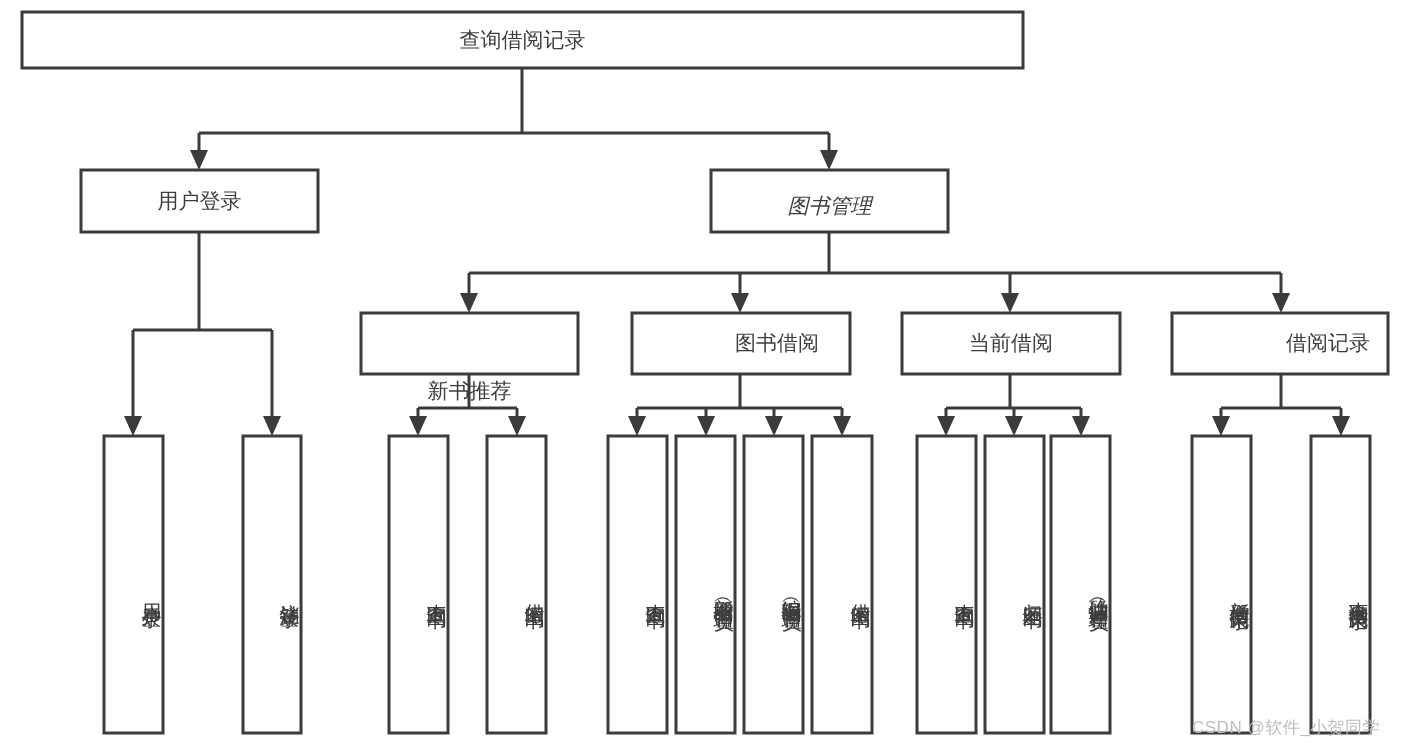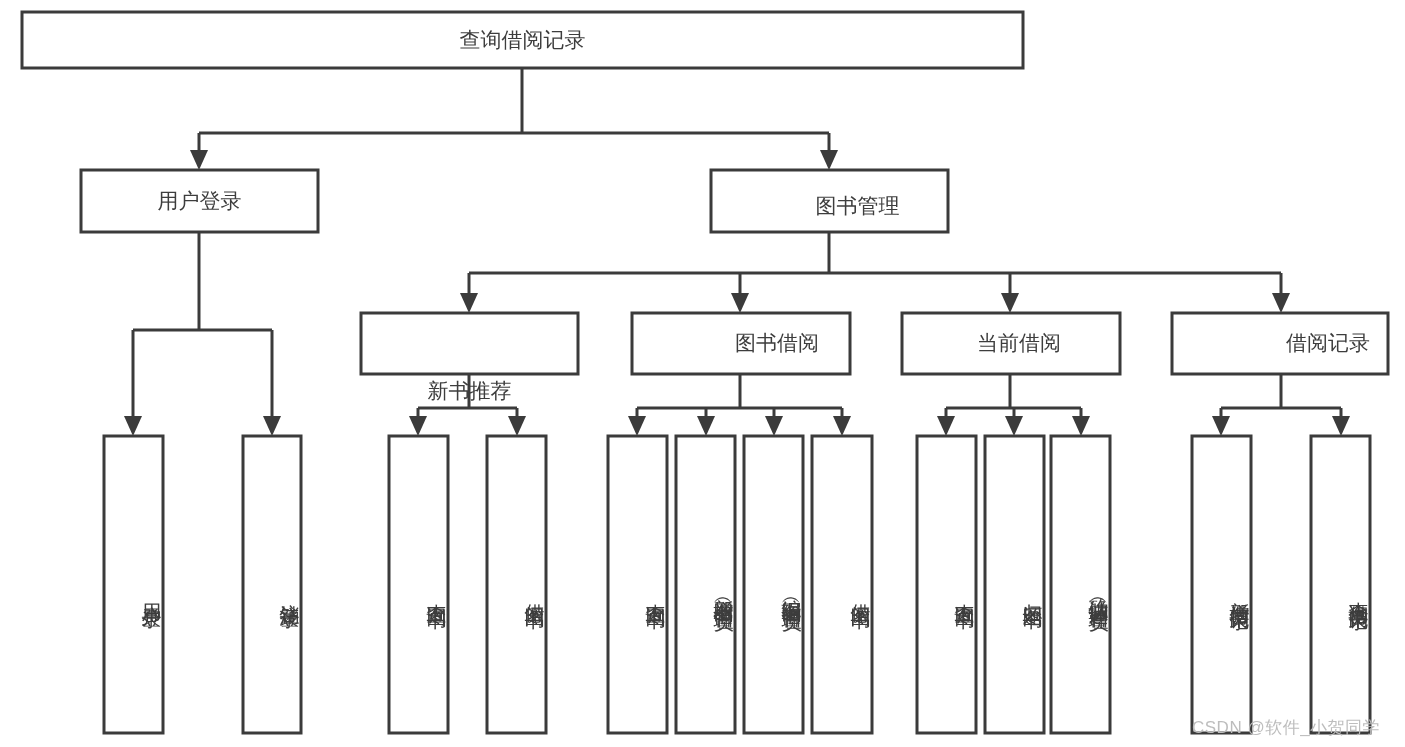--- a/index.html
+++ b/index.html
@@ -150,25 +150,25 @@
     <rect class="node-box" x="917" y="436" width="59" height="297"></rect>
     <rect class="node-box" x="985" y="436" width="59" height="297"></rect>
     <rect class="node-box" x="1051" y="436" width="59" height="297"></rect>
     <rect class="node-box" x="1192" y="436" width="59" height="297"></rect>
     <rect class="node-box" x="1311" y="436" width="59" height="297"></rect>
   </svg>
 
   <div class="node-label horiz" style="left: 22px; top: 12px; width: 1001px; height: 56px;">查询借阅记录</div>
 
   <div class="node-label horiz" style="left: 81px; top: 170px; width: 237px; height: 62px;">用户登录</div>
-  <div class="node-label horiz" style="left: 739px; top: 170px; width: 237px; height: 72px;">图书管理</div>
+  <div class="node-label horiz" style="left: 711px; top: 170px; width: 237px; height: 72px; font-style: italic;">图书管理</div>
 
   <div class="node-label horiz" style="left: 361px; top: 313px; width: 217px; height: 61px; margin-top: 48px;">新书推荐</div>
   <div class="node-label horiz" style="left: 668px; top: 313px; width: 218px; height: 61px;">图书借阅</div>
-  <div class="node-label horiz" style="left: 902px; top: 313px; width: 218px; height: 61px; margin-left: 8px;">当前借阅</div>
+  <div class="node-label horiz" style="left: 902px; top: 313px; width: 218px; height: 61px;">当前借阅</div>
   <div class="node-label horiz" style="left: 1212px; top: 313px; width: 216px; height: 61px; padding-left: 8px;">借阅记录</div>
 
   <div class="node-label vert" style="left: 104px; top: 436px; width: 59px; height: 297px;">用户登录</div>
   <div class="node-label vert" style="left: 243px; top: 436px; width: 58px; height: 297px;">注销登录</div>
   <div class="node-label vert" style="left: 389px; top: 436px; width: 59px; height: 297px;">查询图书</div>
   <div class="node-label vert" style="left: 487px; top: 436px; width: 59px; height: 297px;">借阅图书</div>
   <div class="node-label vert" style="left: 608px; top: 436px; width: 59px; height: 297px;">查询图书</div>
   <div class="node-label vert" style="left: 676px; top: 436px; width: 59px; height: 297px;">新增图书（管理员）</div>
   <div class="node-label vert" style="left: 744px; top: 436px; width: 59px; height: 297px;">编辑图书（管理员）</div>
   <div class="node-label vert" style="left: 812px; top: 436px; width: 60px; height: 297px;">借阅图书</div>

